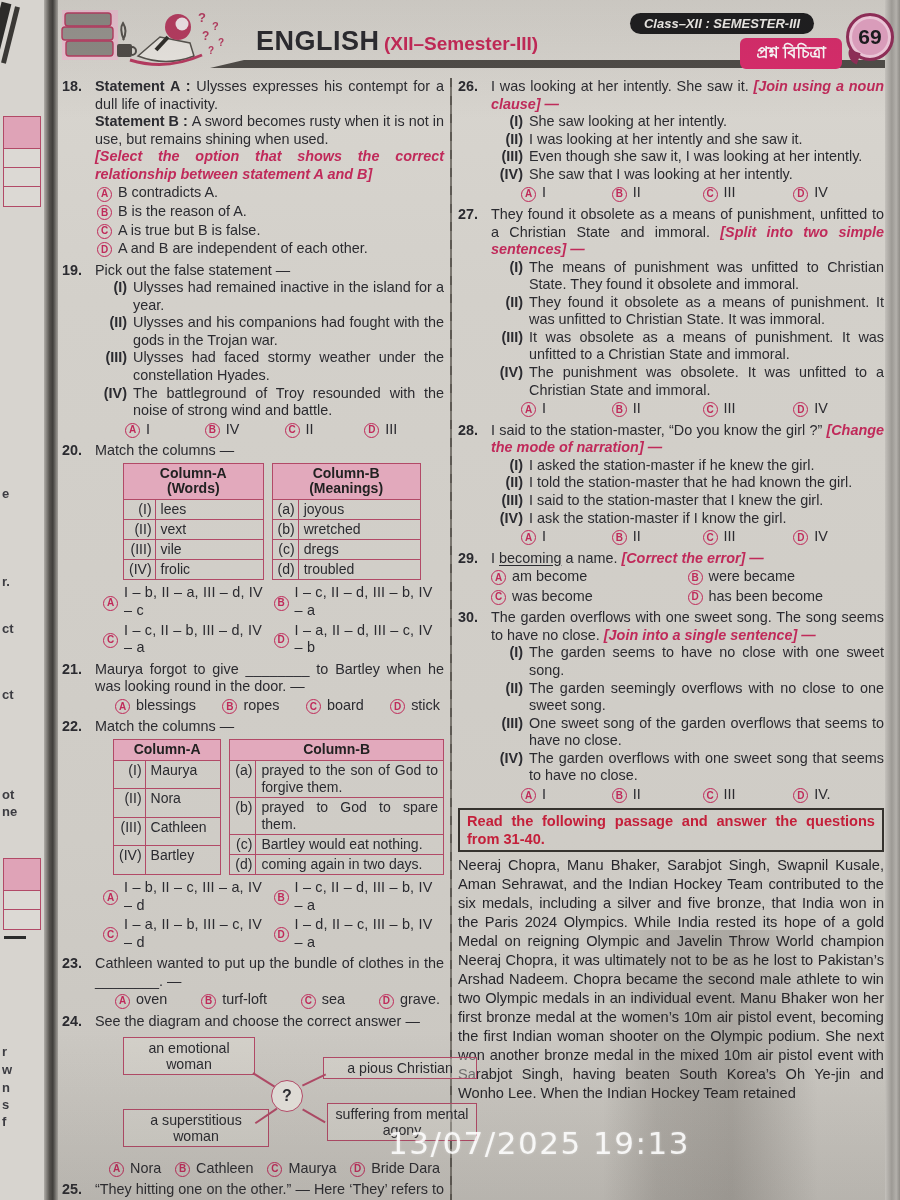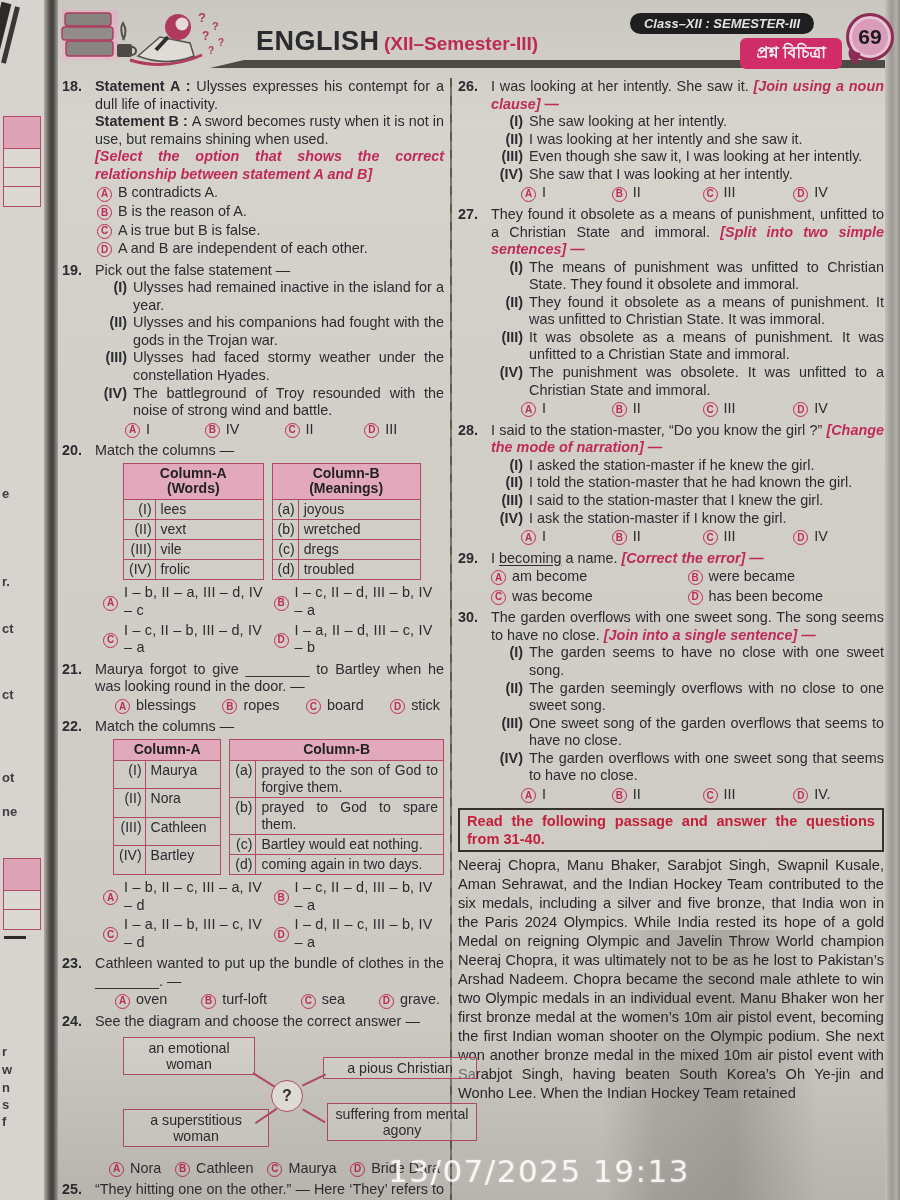--- a/index.html
+++ b/index.html
@@ -21,21 +21,21 @@
   .page { position:absolute; left:58px; top:0; width:842px; height:1200px; overflow:hidden;
           background:linear-gradient(180deg,#d9d6d0 0%,#d3d0ca 25%,#cfccc6 70%,#c8c5bf 100%); }
   .redge { position:absolute; right:0; top:0; bottom:0; width:15px;
            background:linear-gradient(90deg,#c4c1bc 0%,#9d9a95 45%,#b3b0ab 75%,#8f8c87 100%); }
   .vig { position:absolute; inset:0; pointer-events:none;
          background:linear-gradient(180deg,rgba(70,64,58,.10) 0%,rgba(0,0,0,0) 10%,rgba(0,0,0,0) 86%,rgba(60,54,48,.12) 100%); }
   .shade { position:absolute; left:545px; top:930px; width:215px; height:270px; pointer-events:none;
            background:linear-gradient(90deg,rgba(35,28,22,0) 0%,rgba(35,28,22,.15) 25%,rgba(35,28,22,.20) 60%,rgba(35,28,22,0) 100%); }
   .wm { position:absolute; left:388px; top:1125px; z-index:50; white-space:nowrap;
         font-family:"DejaVu Sans", sans-serif; font-size:31px; letter-spacing:1.5px;
-        color:rgba(255,255,255,.85); text-shadow:0 0 3px rgba(255,255,255,.3);margin-top:28px; }
+        color:rgba(255,255,255,.85); text-shadow:0 0 3px rgba(255,255,255,.3); }
 
   
   .hdr { position:relative; height:74px; }
   .logo { position:absolute; left:2px; top:4px; }
   .bar { position:absolute; left:186px; top:60px; right:0; height:8px; background:#4e4b47; }
   .bar::before { content:""; position:absolute; left:-34px; bottom:0; border-bottom:8px solid #4e4b47; border-left:34px solid transparent; }
   .title { position:absolute; left:198px; top:26px; white-space:nowrap; }
   .title .t1 { font-size:27px; font-weight:800; letter-spacing:.5px; color:#29292e; }
   .title .t2 { font-size:19px; font-weight:700; color:#c62757; }
   .pillblk { position:absolute; right:86px; top:13px; background:#1b1b1d; color:#f2f0ec; font-size:13px;
@@ -111,21 +111,21 @@
   <div class="ftab" style="top:116px;">
     <div class="fh"></div>
       <div class="fr"></div>
       <div class="fr"></div>
       <div class="fr"></div>
   </div>
   <span class="frag" style="top:486px;">e</span>
   <span class="frag" style="top:574px;">r.</span>
   <span class="frag" style="top:621px;">ct</span>
   <span class="frag" style="top:687px;">ct</span>
-  <span class="frag" style="top:770px;">ot</span>
+  <span class="frag" style="top:787px;">ot</span>
   <span class="frag" style="top:804px;">ne</span>
   <div class="ftab" style="top:858px;">
     <div class="fh"></div>
       <div class="fr"></div>
       <div class="fr"></div>
   </div>
   <div class="fdash"></div>
   <span class="frag" style="top:1044px;">r</span>
   <span class="frag" style="top:1062px;">w</span>
   <span class="frag" style="top:1080px;">n</span>

